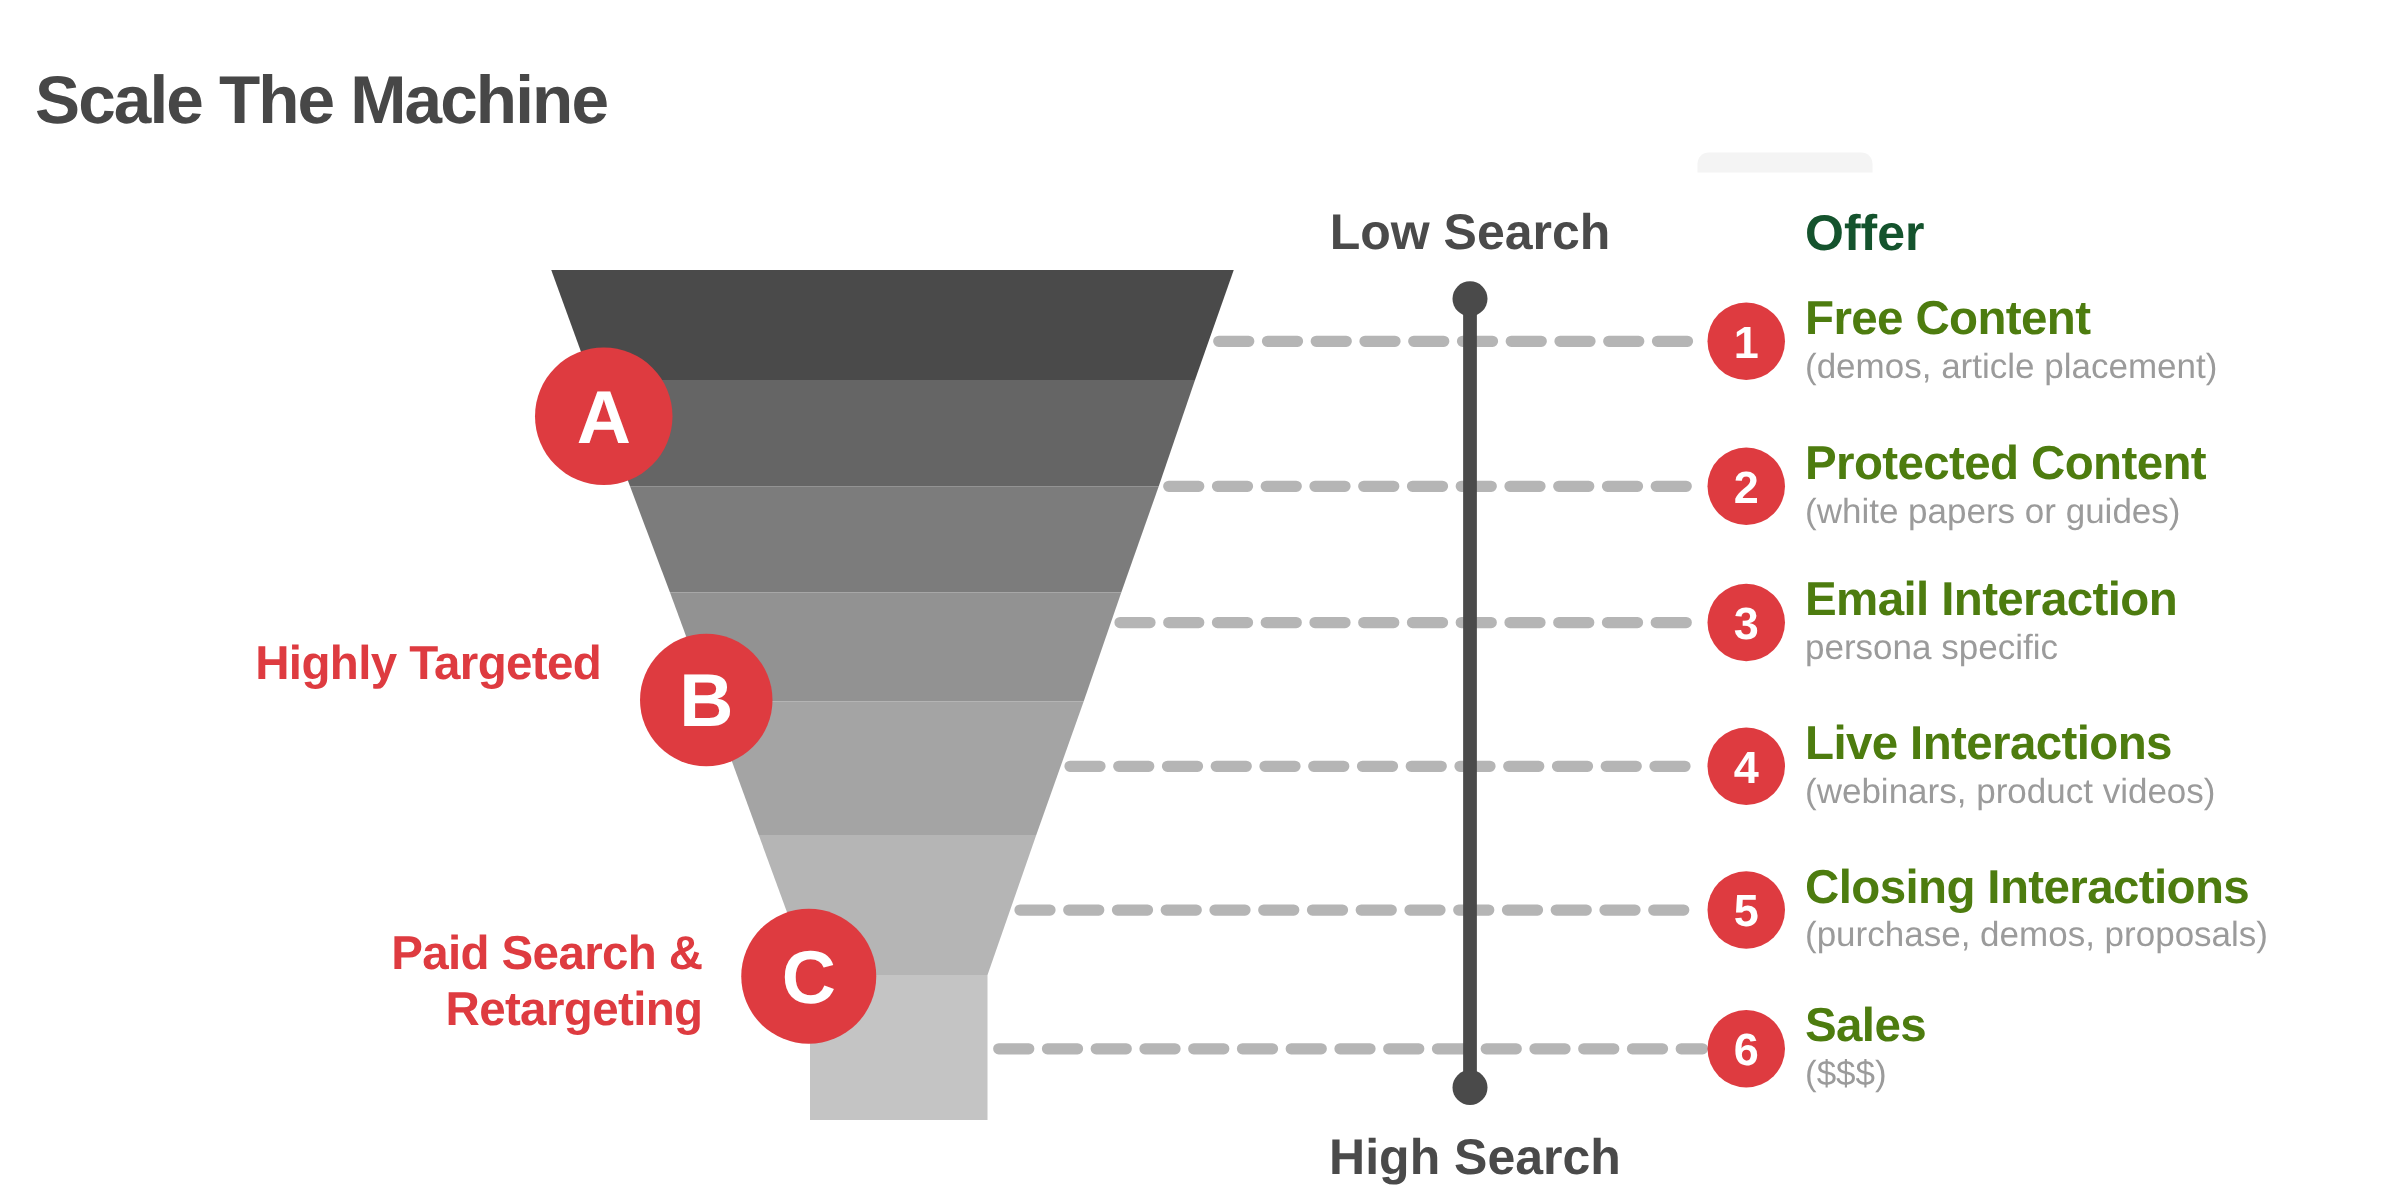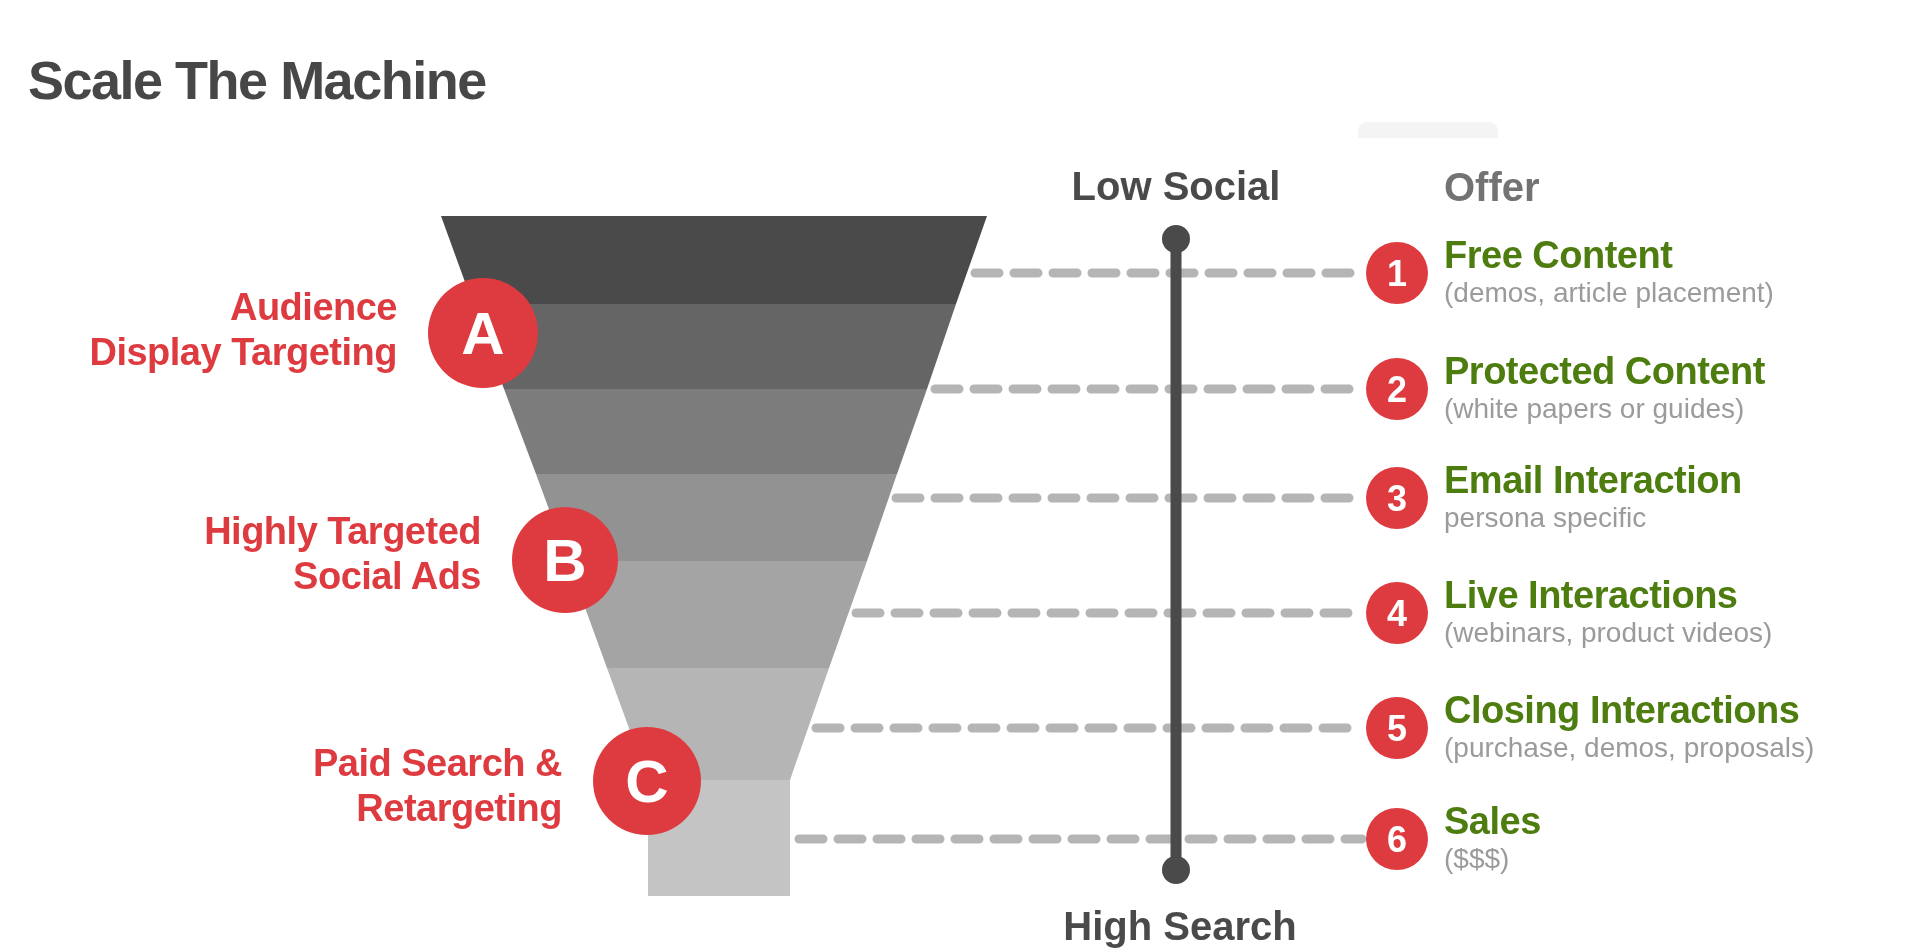--- a/index.html
+++ b/index.html
@@ -54,21 +54,21 @@
     line-height: 48px;
     font-weight: 700;
     color: #4A4A4A;
     white-space: nowrap;
   }
 
   .offer-header {
     font-size: 40px;
     line-height: 48px;
     font-weight: 700;
-    color: #737373;
+    color: #14532d;
     white-space: nowrap;
   }
 
   .offer-title {
     left: 1444px;
     font-size: 38px;
     line-height: 40px;
     font-weight: 700;
     letter-spacing: -0.5px;
     color: #4d7c0f;
@@ -144,34 +144,29 @@
     <circle cx="1397" cy="577" r="31" fill="#DE3B40"></circle>
     <text x="1397" y="590" text-anchor="middle" font-family="Liberation Sans, sans-serif" font-size="36" font-weight="bold" fill="#FFFFFF">4</text>
 
     <circle cx="1397" cy="692" r="31" fill="#DE3B40"></circle>
     <text x="1397" y="705" text-anchor="middle" font-family="Liberation Sans, sans-serif" font-size="36" font-weight="bold" fill="#FFFFFF">5</text>
 
     <circle cx="1397" cy="803" r="31" fill="#DE3B40"></circle>
     <text x="1397" y="816" text-anchor="middle" font-family="Liberation Sans, sans-serif" font-size="36" font-weight="bold" fill="#FFFFFF">6</text>
   </svg>
 
-  <div class="abs channel-label" style="left:27px; top:249px;">
-    <div>Audience</div>
-    <div>Display Targeting</div>
-  </div>
   <div class="abs channel-label" style="left:111px; top:473px;text-align:right;">
     <div>Highly Targeted</div>
-    <div>Social Ads</div>
   </div>
   <div class="abs channel-label" style="left:192px; top:705px;">
     <div>Paid Search &amp;</div>
     <div>Retargeting</div>
   </div>
 
-  <div class="abs intent-label" style="left:1026px; top:126px;">Low Social</div>
+  <div class="abs intent-label" style="left:1026px; top:126px;">Low Search</div>
   <div class="abs intent-label" style="left:1030px; top:866px;">High Search</div>
 
   <div class="abs offer-header" style="left:1444px; top:127px;">Offer</div>
 
   <div class="abs offer-title" style="top:199px;">Free Content</div>
   <div class="abs offer-subtitle" style="top:240px;">(demos, article placement)</div>
 
   <div class="abs offer-title" style="top:315px;">Protected Content</div>
   <div class="abs offer-subtitle" style="top:356px;">(white papers or guides)</div>
 

